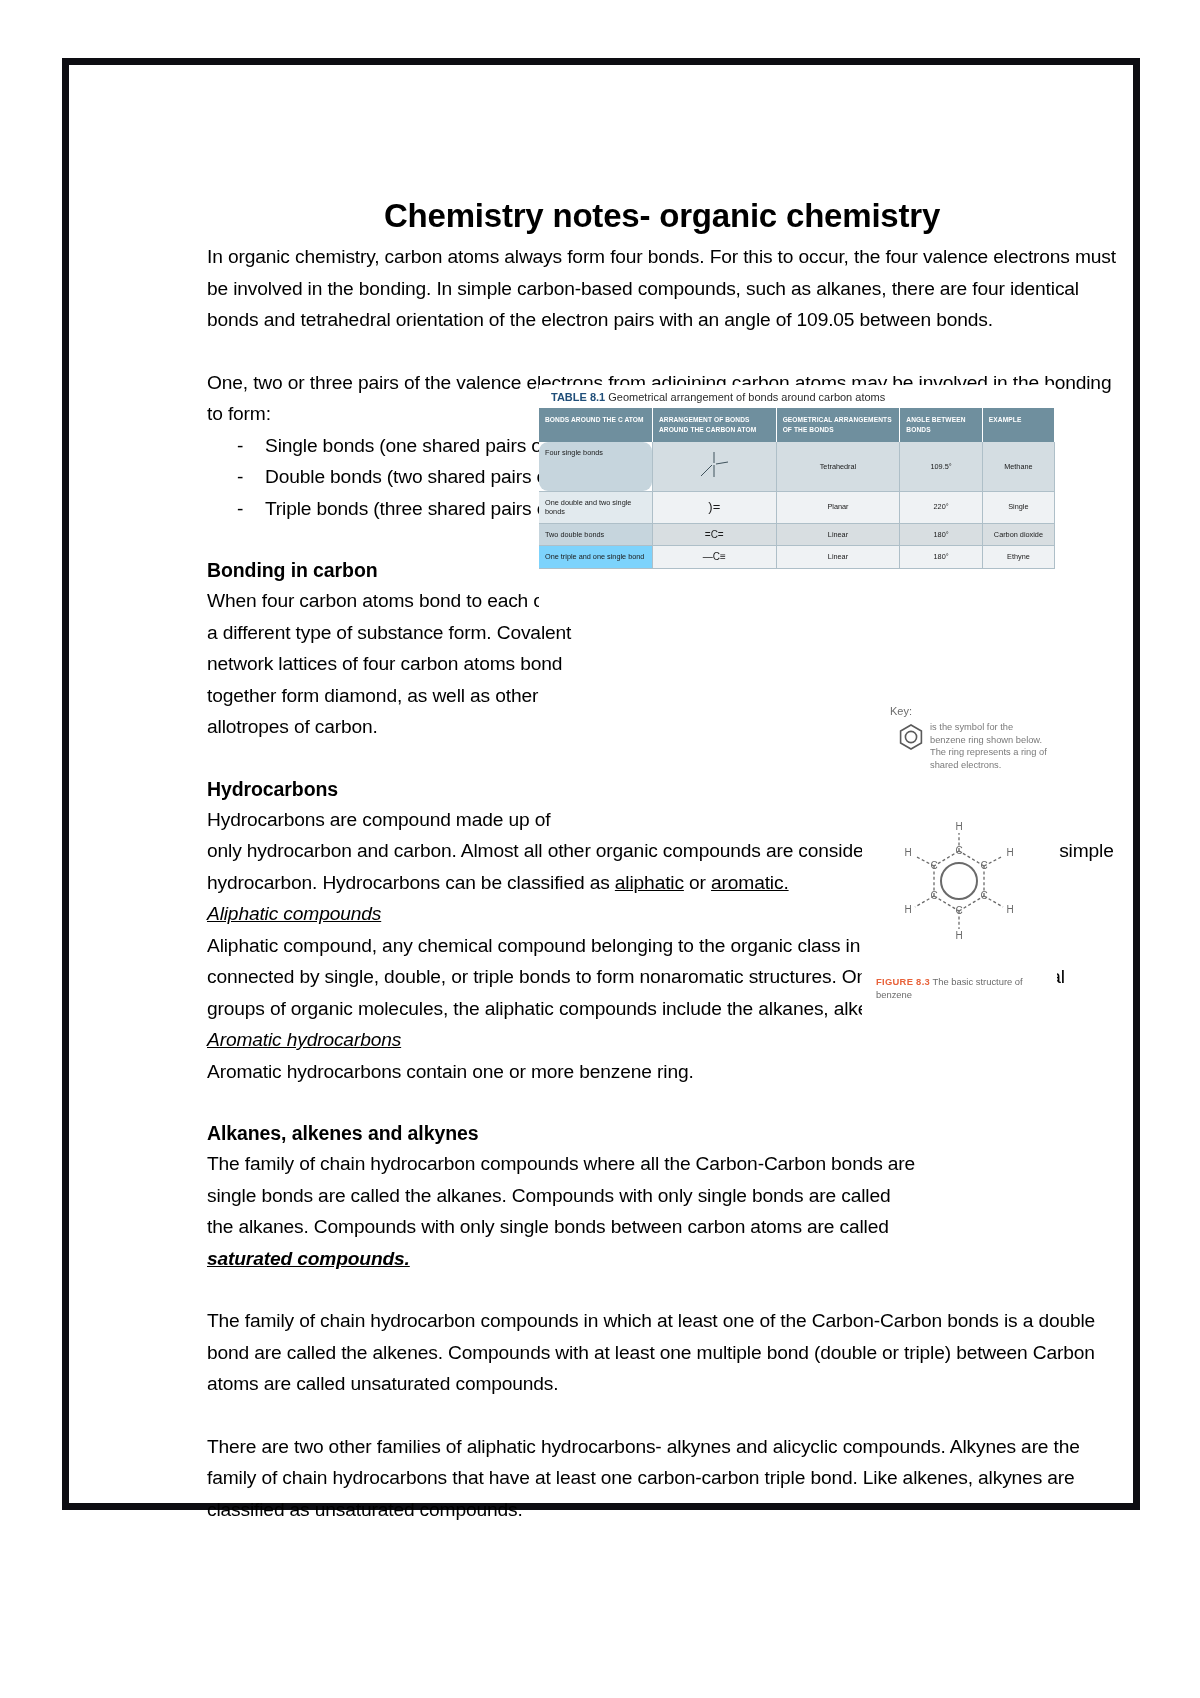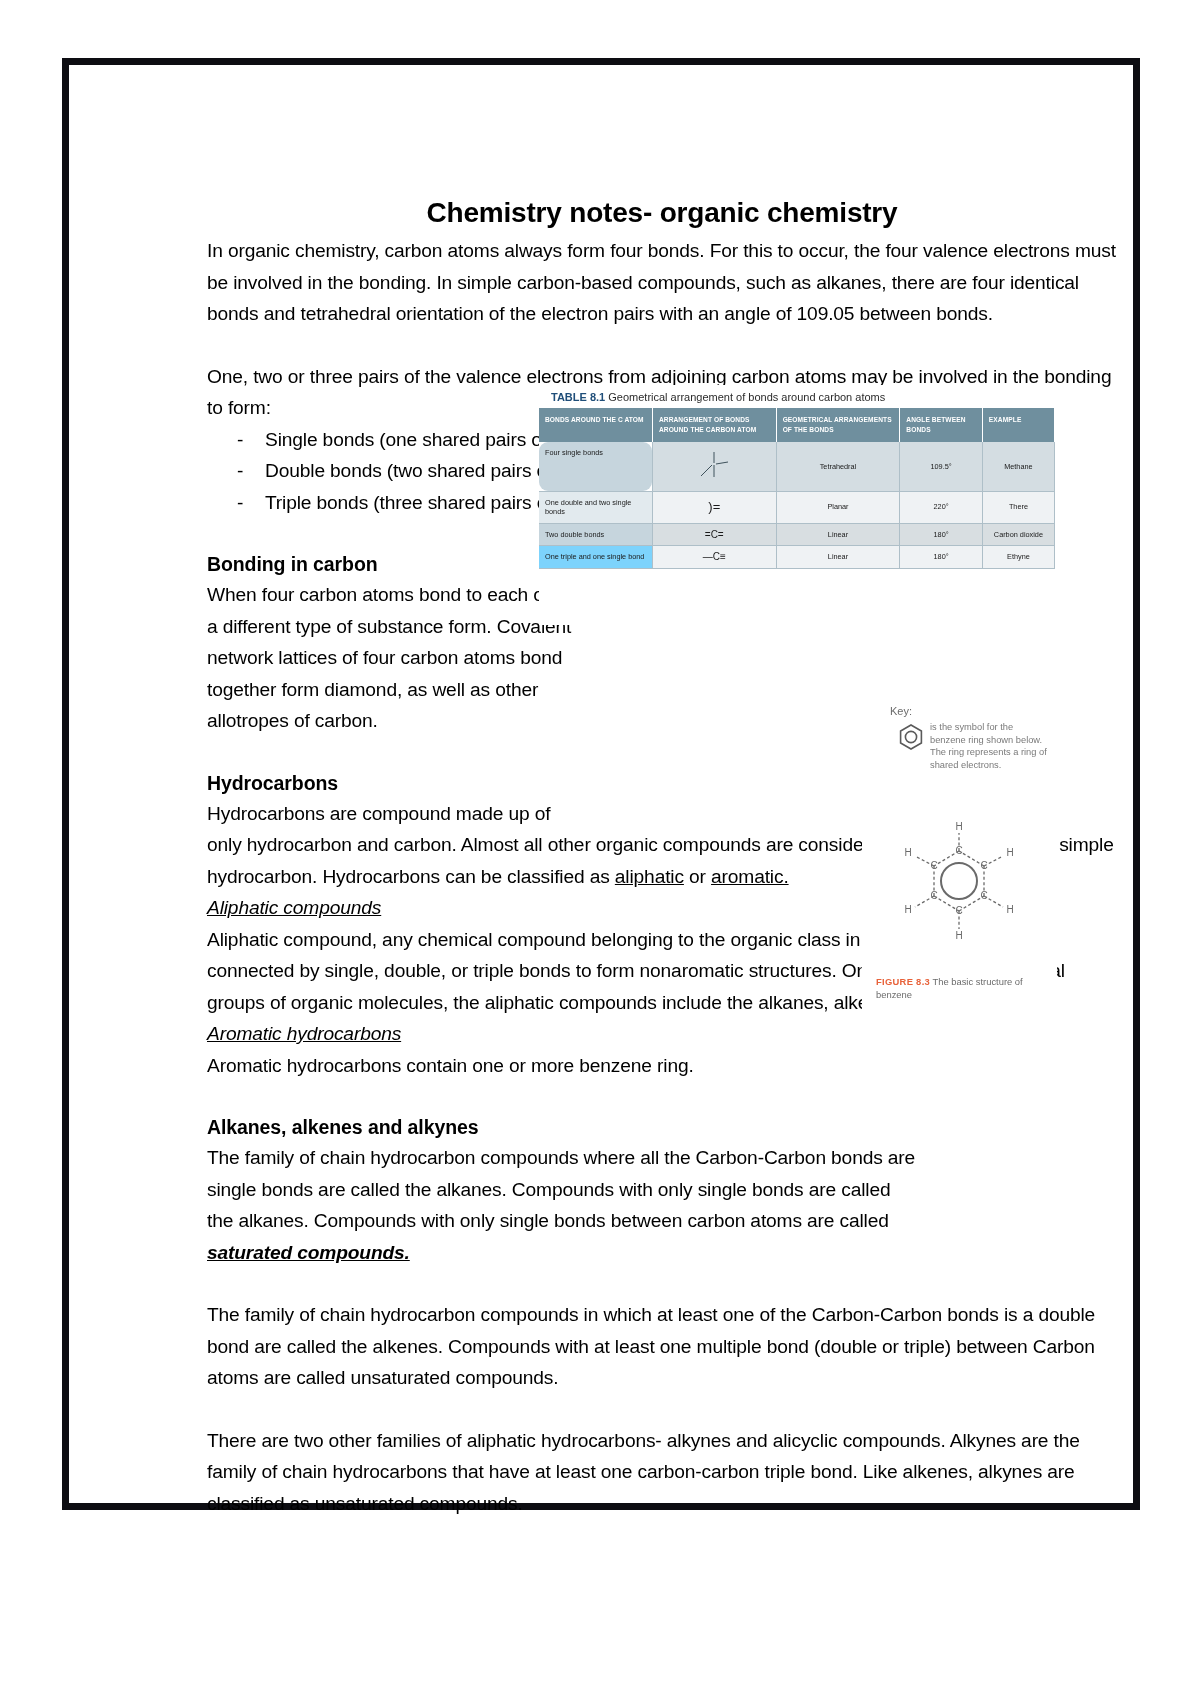--- a/index.html
+++ b/index.html
@@ -16,21 +16,21 @@
     border:7px solid #0d0d12;
     background:#ffffff;
     box-sizing:border-box;
   }
   .doc-body{
     position:absolute;
     left:138px; top:132px;
     width:910px;
   }
   h1.doc-title{
-    font-size:28px;
+    font-size:33px;
     font-weight:bold;
     text-align:center;
     margin:0 0 6px 0;
     letter-spacing:-.2px;
     color:#000;
   }
   p.para{
     font-size:19.2px;
     line-height:31.5px;
     margin:0;
@@ -245,21 +245,21 @@
           </td>
           <td class="ctr">Tetrahedral</td>
           <td class="ctr">109.5°</td>
           <td class="ctr">Methane</td>
         </tr>
         <tr class="r2">
           <td class="c0">One double and two single bonds</td>
           <td class="ctr bondglyph" style="font-size:13px">)=</td>
           <td class="ctr">Planar</td>
           <td class="ctr">220°</td>
-          <td class="ctr">There</td>
+          <td class="ctr">Single</td>
         </tr>
         <tr class="r3">
           <td class="c0">Two double bonds</td>
           <td class="ctr bondglyph" style="font-size:10px">=C=</td>
           <td class="ctr">Linear</td>
           <td class="ctr">180°</td>
           <td class="ctr">Carbon dioxide</td>
         </tr>
         <tr class="r4">
           <td class="c0">One triple and one single bond</td>

